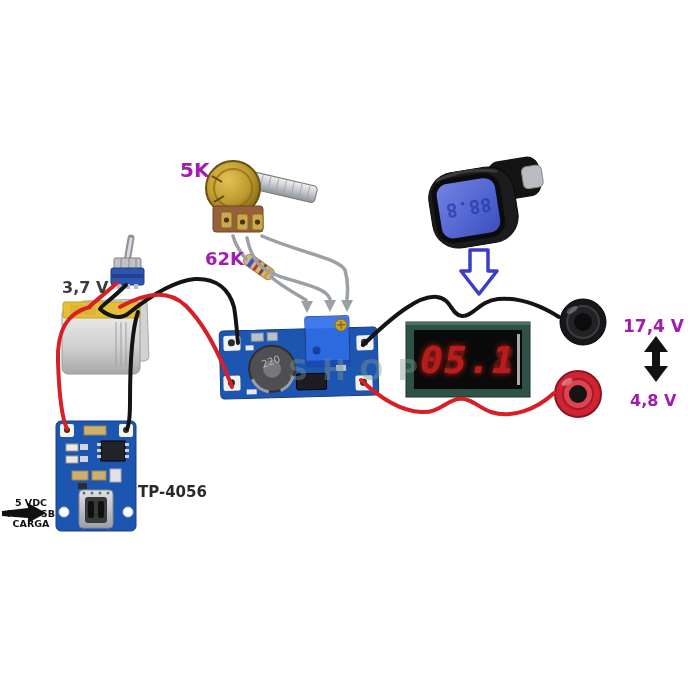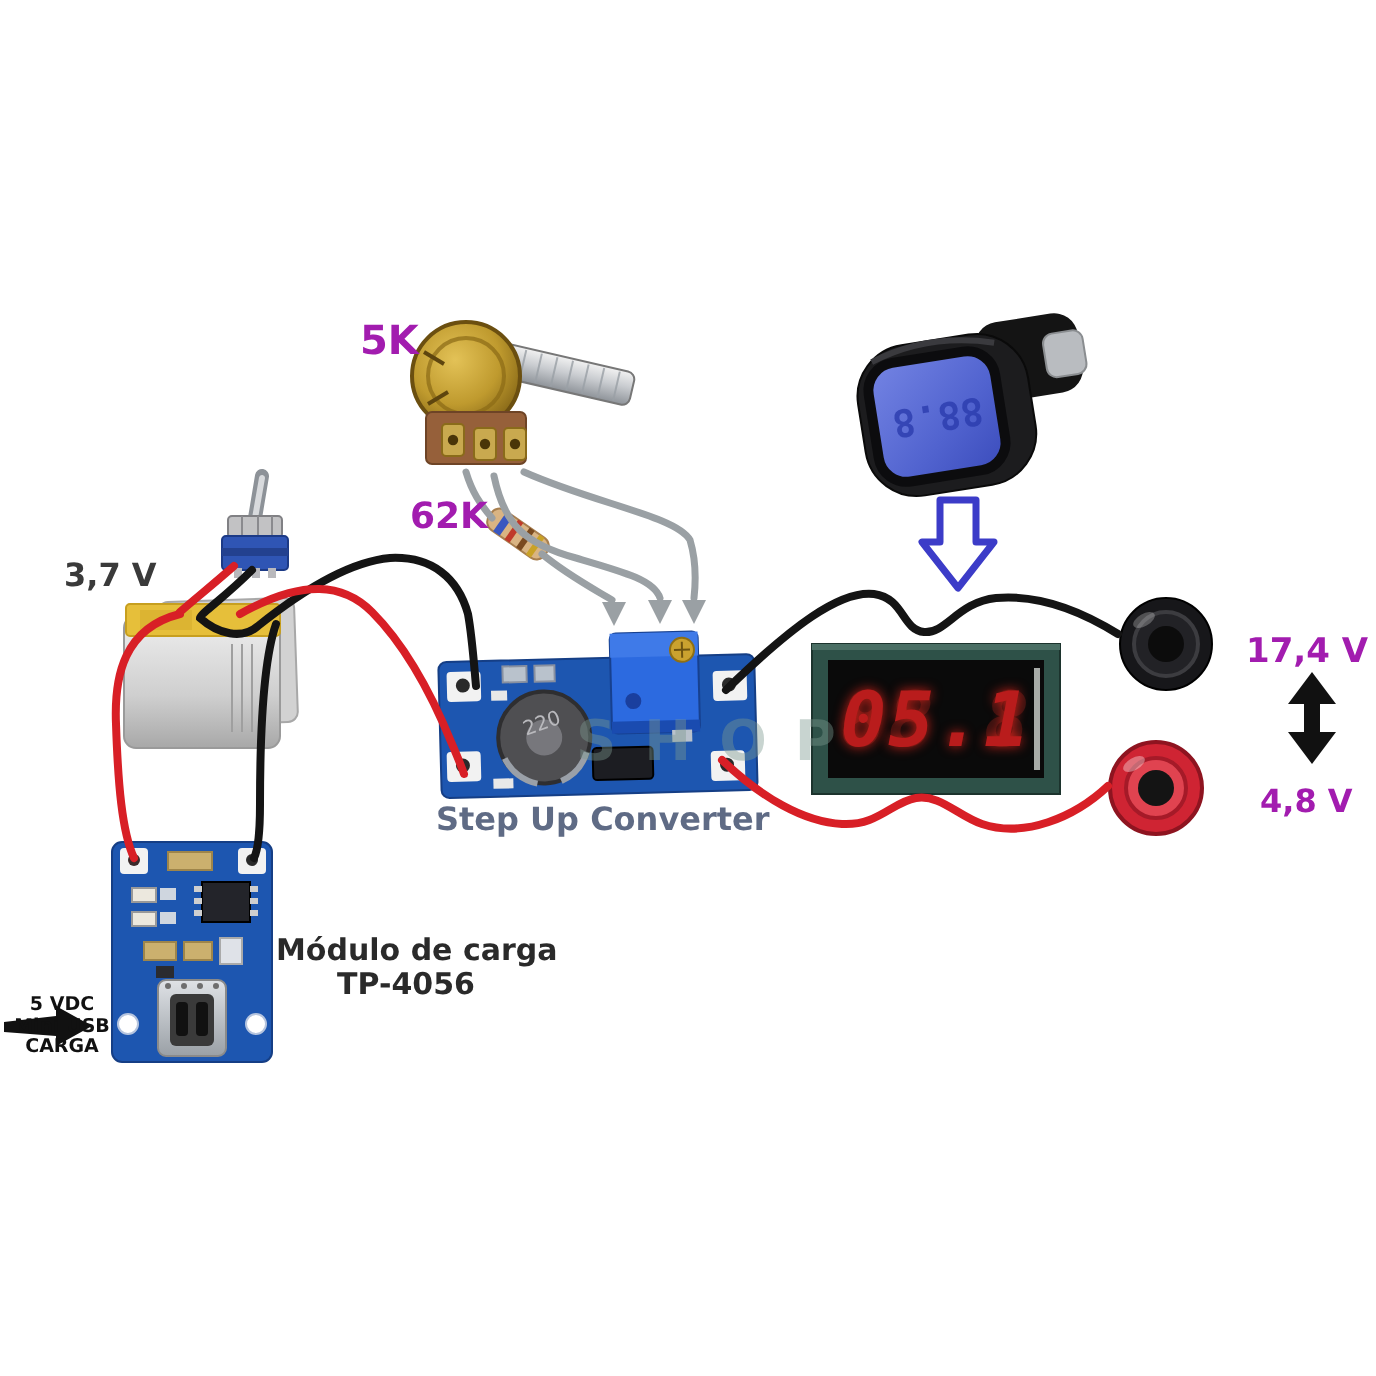--- a/index.html
+++ b/index.html
@@ -2,28 +2,28 @@
 <html><head>
 <meta charset="utf-8">
 <style>
   html,body{margin:0;padding:0;background:#fff;}
   #canvas{position:relative;width:688px;height:688px;background:#ffffff;overflow:hidden;
           font-family:"DejaVu Sans", sans-serif;}
   svg{position:absolute;left:0;top:0;pointer-events:none;}
   .lbl{position:absolute;color:#a21caf;font-weight:bold;white-space:nowrap;}
   .lbl-5k{left:180px;top:158px;font-size:20px;}
   .lbl-62k{left:205px;top:248px;font-size:18px;}
-  .lbl-batt{left:32px;top:278px;font-size:16px;font-weight:600;color:#3a3a3a;}
+  .lbl-batt{left:62px;top:278px;font-size:16px;font-weight:600;color:#3a3a3a;}
   .conv-title{left:218px;top:400px;width:164px;text-align:center;font-size:16px;
               font-weight:600;color:#5f6b85;}
   .conv-model{left:218px;top:418px;width:164px;text-align:center;font-size:17px;
               font-weight:bold;color:#30398f;}
   .mod-line1{left:138px;top:466px;width:130px;text-align:center;font-size:15px;
              font-weight:600;color:#2a2a2a;}
-  .mod-line2{left:138px;top:483px;width:130px;text-align:center;font-size:15px;
+  .mod-line2{left:138px;top:483px;width:130px;font-size:15px;
              font-weight:600;color:#2a2a2a;}
   .input-lbl{left:2px;top:482px;width:58px;text-align:center;font-size:9.5px;
              line-height:10.5px;color:#111;margin-top:16px;}
   .lbl-17v{left:623px;top:316px;font-size:17px;}
   .lbl-48v{left:630px;top:391px;font-size:16px;}
   .seg-box{position:absolute;left:414px;top:330px;width:108px;height:59px;
            display:flex;align-items:center;justify-content:center;}
   .seg{position:absolute;left:0;top:0;width:100%;height:100%;display:flex;
        align-items:center;justify-content:center;
        font-family:"DejaVu Sans Mono", monospace;font-weight:bold;font-style:italic;
@@ -264,22 +264,20 @@
     </g>
 
     <polygon points="2,511 28,508 28,503 46,513 28,523 28,518 2,516" fill="#111"></polygon>
 
     <polygon points="656,336 668,352 660,352 660,366 668,366 656,382 644,366 652,366 652,352 644,352" fill="#111"></polygon>
   </svg>
 
   <div class="lbl lbl-5k z6">5K</div>
   <div class="lbl lbl-62k z6">62K</div>
   <div class="lbl lbl-batt z6">3,7 V</div>
-  <div class="lbl conv-title z6">Step Up Converter</div>
-  <div class="lbl mod-line1 z6">Módulo de carga</div>
   <div class="lbl mod-line2 z6">TP-4056</div>
   <div class="lbl input-lbl z6">
     <div>5 VDC</div>
     <div>Mini USB</div>
     <div>CARGA</div>
   </div>
   <div class="lbl lbl-17v z6">17,4 V</div>
   <div class="lbl lbl-48v z6">4,8 V</div>
 
   <div class="seg-box z6">

